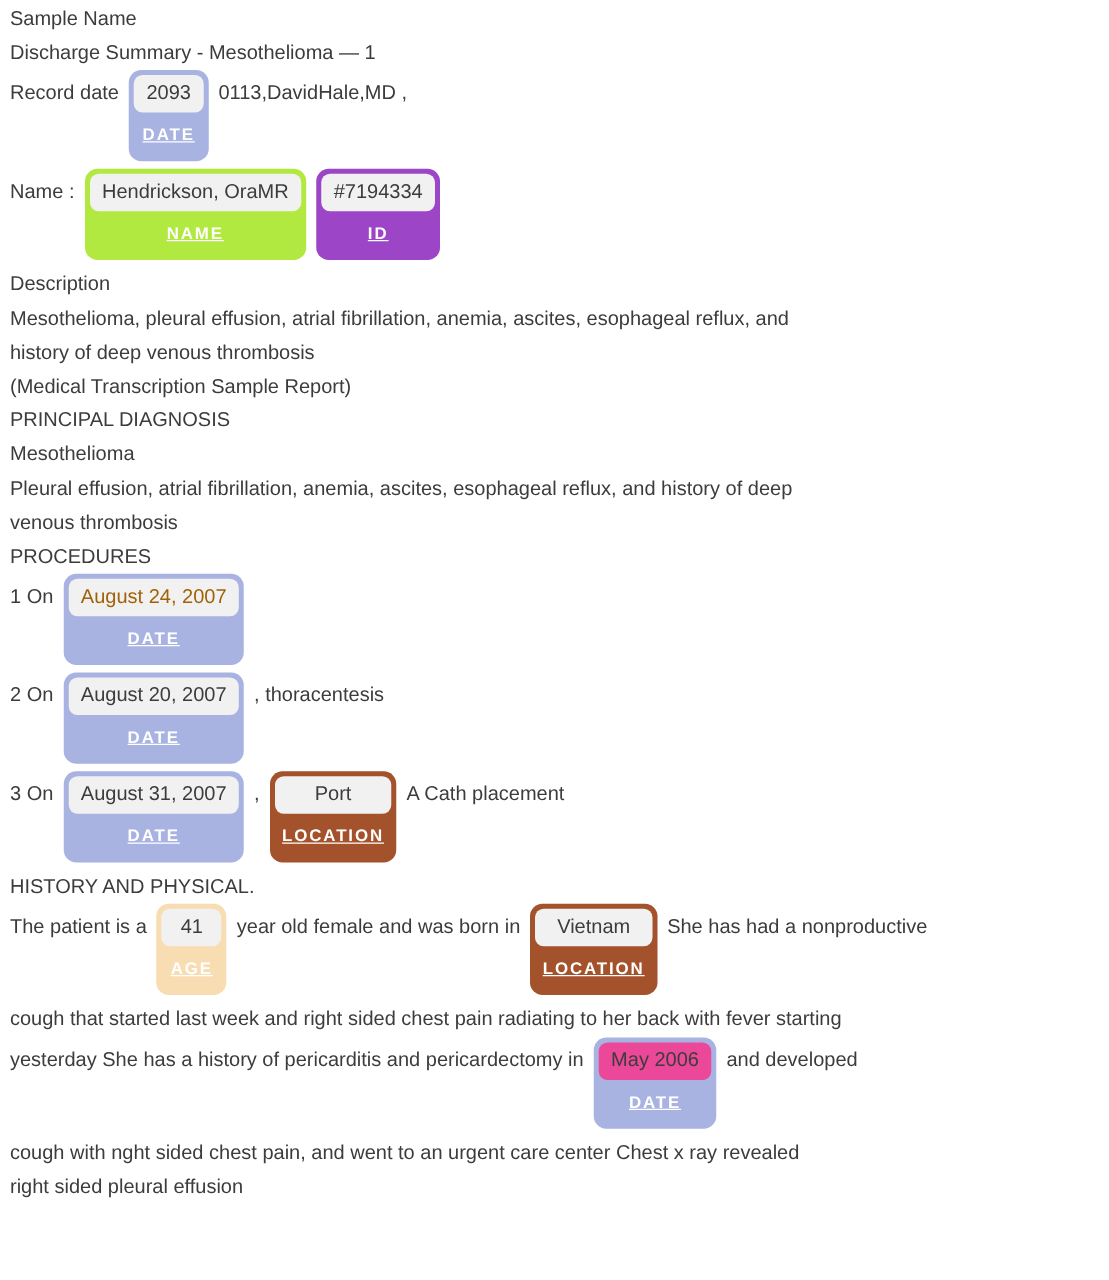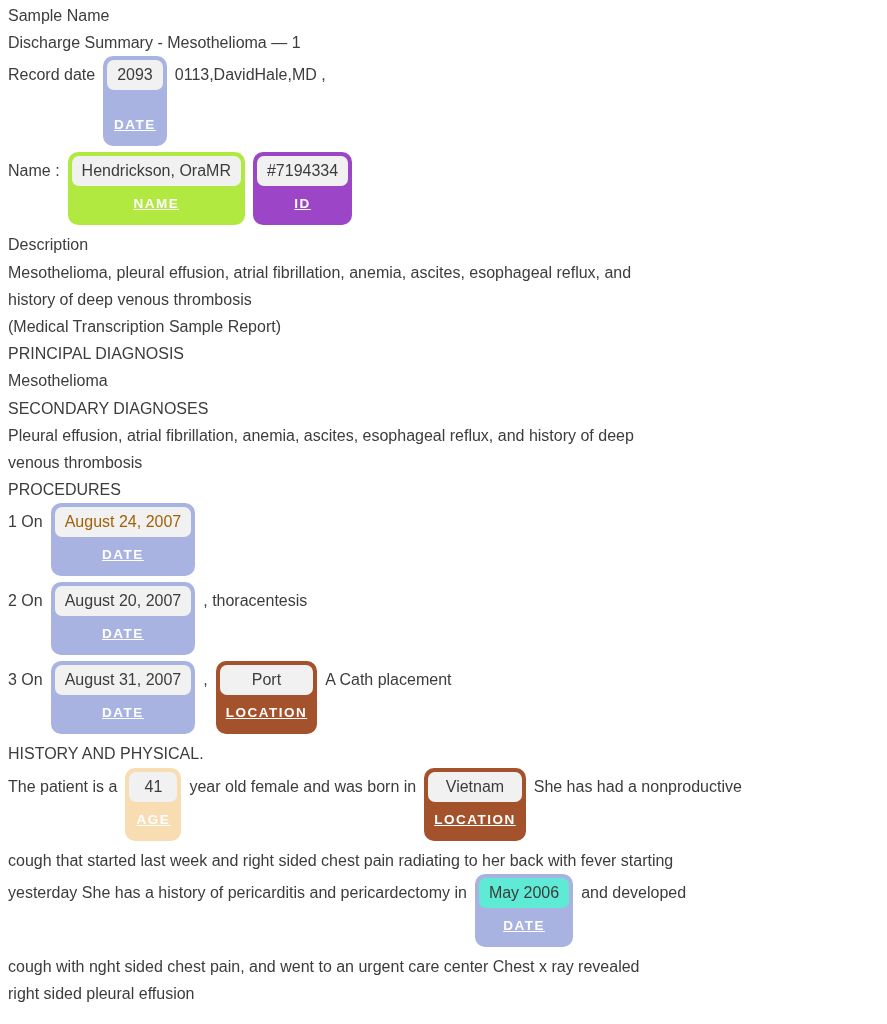--- a/index.html
+++ b/index.html
@@ -59,34 +59,33 @@
     line-height: 14px;
     text-decoration: underline;
   }
 </style>
 </head>
 <body>
 
 <div class="doc">
     <div class="row"><span class="txt">Sample Name</span></div>
     <div class="row"><span class="txt">Discharge Summary - Mesothelioma — 1</span></div>
-    <div class="row has-entity"><span class="txt">Record date</span><span class="entity" style="background: rgb(169, 179, 225); gap: 17px;"><span class="value" style="background: rgb(241, 241, 242); color: rgb(60, 60, 60);">2093</span><span class="label" style="color: rgb(255, 255, 255);">DATE</span></span><span class="txt">0113,DavidHale,MD ,</span></div>
+    <div class="row has-entity"><span class="txt">Record date</span><span class="entity" style="background: rgb(169, 179, 225);"><span class="value" style="background: rgb(241, 241, 242); color: rgb(60, 60, 60);">2093</span><span class="label" style="color: rgb(255, 255, 255);">DATE</span></span><span class="txt">0113,DavidHale,MD ,</span></div>
     <div class="row has-entity"><span class="txt">Name :</span><span class="entity" style="background: rgb(178, 233, 64);"><span class="value" style="background: rgb(241, 241, 242); color: rgb(60, 60, 60);">Hendrickson, OraMR</span><span class="label" style="color: rgb(255, 255, 255);">NAME</span></span><span class="entity" style="background: rgb(156, 69, 198);"><span class="value" style="background: rgb(241, 241, 242); color: rgb(60, 60, 60);">#7194334</span><span class="label" style="color: rgb(255, 255, 255);">ID</span></span></div>
     <div class="row"><span class="txt">Description</span></div>
     <div class="row"><span class="txt">Mesothelioma, pleural effusion, atrial fibrillation, anemia, ascites, esophageal reflux, and</span></div>
     <div class="row"><span class="txt">history of deep venous thrombosis</span></div>
     <div class="row"><span class="txt">(Medical Transcription Sample Report)</span></div>
     <div class="row"><span class="txt">PRINCIPAL DIAGNOSIS</span></div>
     <div class="row"><span class="txt">Mesothelioma</span></div>
-    <div class="row"><span class="txt">SECONDARY DIAGNOSES</span></div>
     <div class="row"><span class="txt">Pleural effusion, atrial fibrillation, anemia, ascites, esophageal reflux, and history of deep</span></div>
     <div class="row"><span class="txt">venous thrombosis</span></div>
     <div class="row"><span class="txt">PROCEDURES</span></div>
     <div class="row has-entity"><span class="txt">1 On</span><span class="entity" style="background: rgb(169, 179, 225);"><span class="value" style="background: rgb(241, 241, 242); color: #a16207;">August 24, 2007</span><span class="label" style="color: rgb(255, 255, 255);">DATE</span></span></div>
     <div class="row has-entity"><span class="txt">2 On</span><span class="entity" style="background: rgb(169, 179, 225);"><span class="value" style="background: rgb(241, 241, 242); color: rgb(60, 60, 60);">August 20, 2007</span><span class="label" style="color: rgb(255, 255, 255);">DATE</span></span><span class="txt">, thoracentesis</span></div>
     <div class="row has-entity"><span class="txt">3 On</span><span class="entity" style="background: rgb(169, 179, 225);"><span class="value" style="background: rgb(241, 241, 242); color: rgb(60, 60, 60);">August 31, 2007</span><span class="label" style="color: rgb(255, 255, 255);">DATE</span></span><span class="txt">,</span><span class="entity" style="background: rgb(164, 82, 43);"><span class="value" style="background: rgb(241, 241, 242); color: rgb(60, 60, 60);">Port</span><span class="label" style="color: rgb(255, 255, 255);">LOCATION</span></span><span class="txt">A Cath placement</span></div>
     <div class="row"><span class="txt">HISTORY AND PHYSICAL.</span></div>
     <div class="row has-entity"><span class="txt">The patient is a</span><span class="entity" style="background: rgb(247, 221, 177);"><span class="value" style="background: rgb(241, 241, 242); color: rgb(60, 60, 60);">41</span><span class="label" style="color: rgb(255, 255, 255);">AGE</span></span><span class="txt">year old female and was born in</span><span class="entity" style="background: rgb(164, 82, 43);"><span class="value" style="background: rgb(241, 241, 242); color: rgb(60, 60, 60);">Vietnam</span><span class="label" style="color: rgb(255, 255, 255);">LOCATION</span></span><span class="txt">She has had a nonproductive</span></div>
     <div class="row"><span class="txt">cough that started last week and right sided chest pain radiating to her back with fever starting</span></div>
-    <div class="row has-entity"><span class="txt">yesterday She has a history of pericarditis and pericardectomy in</span><span class="entity" style="background: rgb(169, 179, 225);"><span class="value" style="background: #5eead4; color: rgb(60, 60, 60);">May 2006</span><span class="label" style="color: rgb(255, 255, 255);">DATE</span></span><span class="txt">and developed</span></div>
+    <div class="row has-entity"><span class="txt">yesterday She has a history of pericarditis and pericardectomy in</span><span class="entity" style="background: rgb(169, 179, 225);"><span class="value" style="background: #ec4899; color: rgb(60, 60, 60);">May 2006</span><span class="label" style="color: rgb(255, 255, 255);">DATE</span></span><span class="txt">and developed</span></div>
     <div class="row"><span class="txt">cough with nght sided chest pain, and went to an urgent care center Chest x ray revealed</span></div>
     <div class="row"><span class="txt">right sided pleural effusion</span></div>
   </div>
 
 </body></html>

